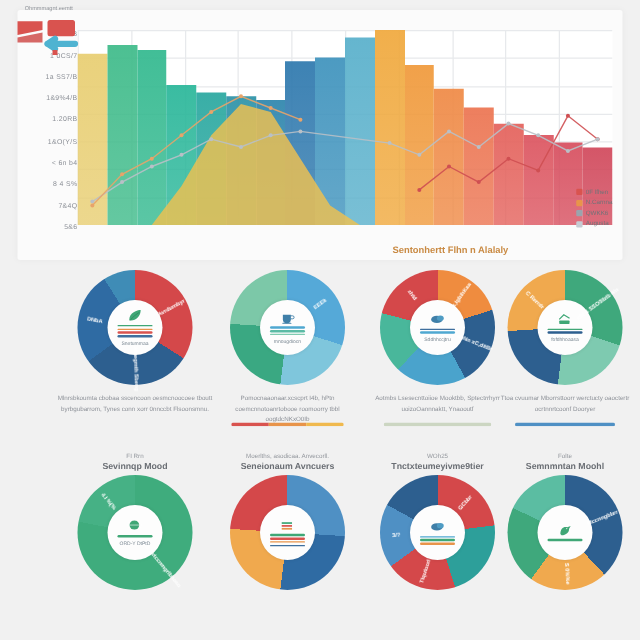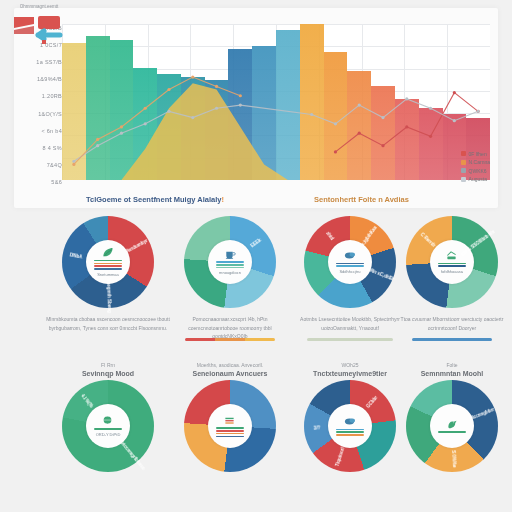--- a/index.html
+++ b/index.html
@@ -211,24 +211,21 @@
         <div class="legend-row">
           <span class="legend-swatch" style="background: rgb(154, 164, 173);"></span>
           <span class="legend-text">QWKK6</span>
         </div>
         <div class="legend-row">
           <span class="legend-swatch" style="background: rgb(197, 204, 211);"></span>
           <span class="legend-text">Augusta</span>
         </div>
       </div>
 
-    <div class="cap-left">
-      <span>TclGoeme ot Seentfnent Muigy Alalaly</span><span class="alt">!</span>
-    </div>
-    <div class="cap-right">Sentonhertt Folte n Avdias</div>
+    <div class="cap-right">Sentonhertt Flhn n Alalaly</div>
   </div>
 
   <div class="mini-widget">
     <div class="mini-cap">Ohmmmagnt.eemtt</div>
     <svg width="62" height="36" viewBox="0 0 62 36">
       <path d="M6 8 h20 v7 l-20 4 z" fill="#d9534f"></path>
       <path d="M6 21 l20 -4 v8 h-20 z" fill="#cf4e4b" opacity=".85"></path>
       <rect x="30" y="7" width="22" height="13" rx="2" fill="#d9534f"></rect>
       <path d="M30 26 h22 M30 26 l6 -4 M30 26 l6 4" stroke="#4fb3d1" stroke-width="5" fill="none" stroke-linecap="round" stroke-linejoin="round"></path>
       <rect x="34" y="31" width="4" height="4" fill="#d9534f"></rect>

